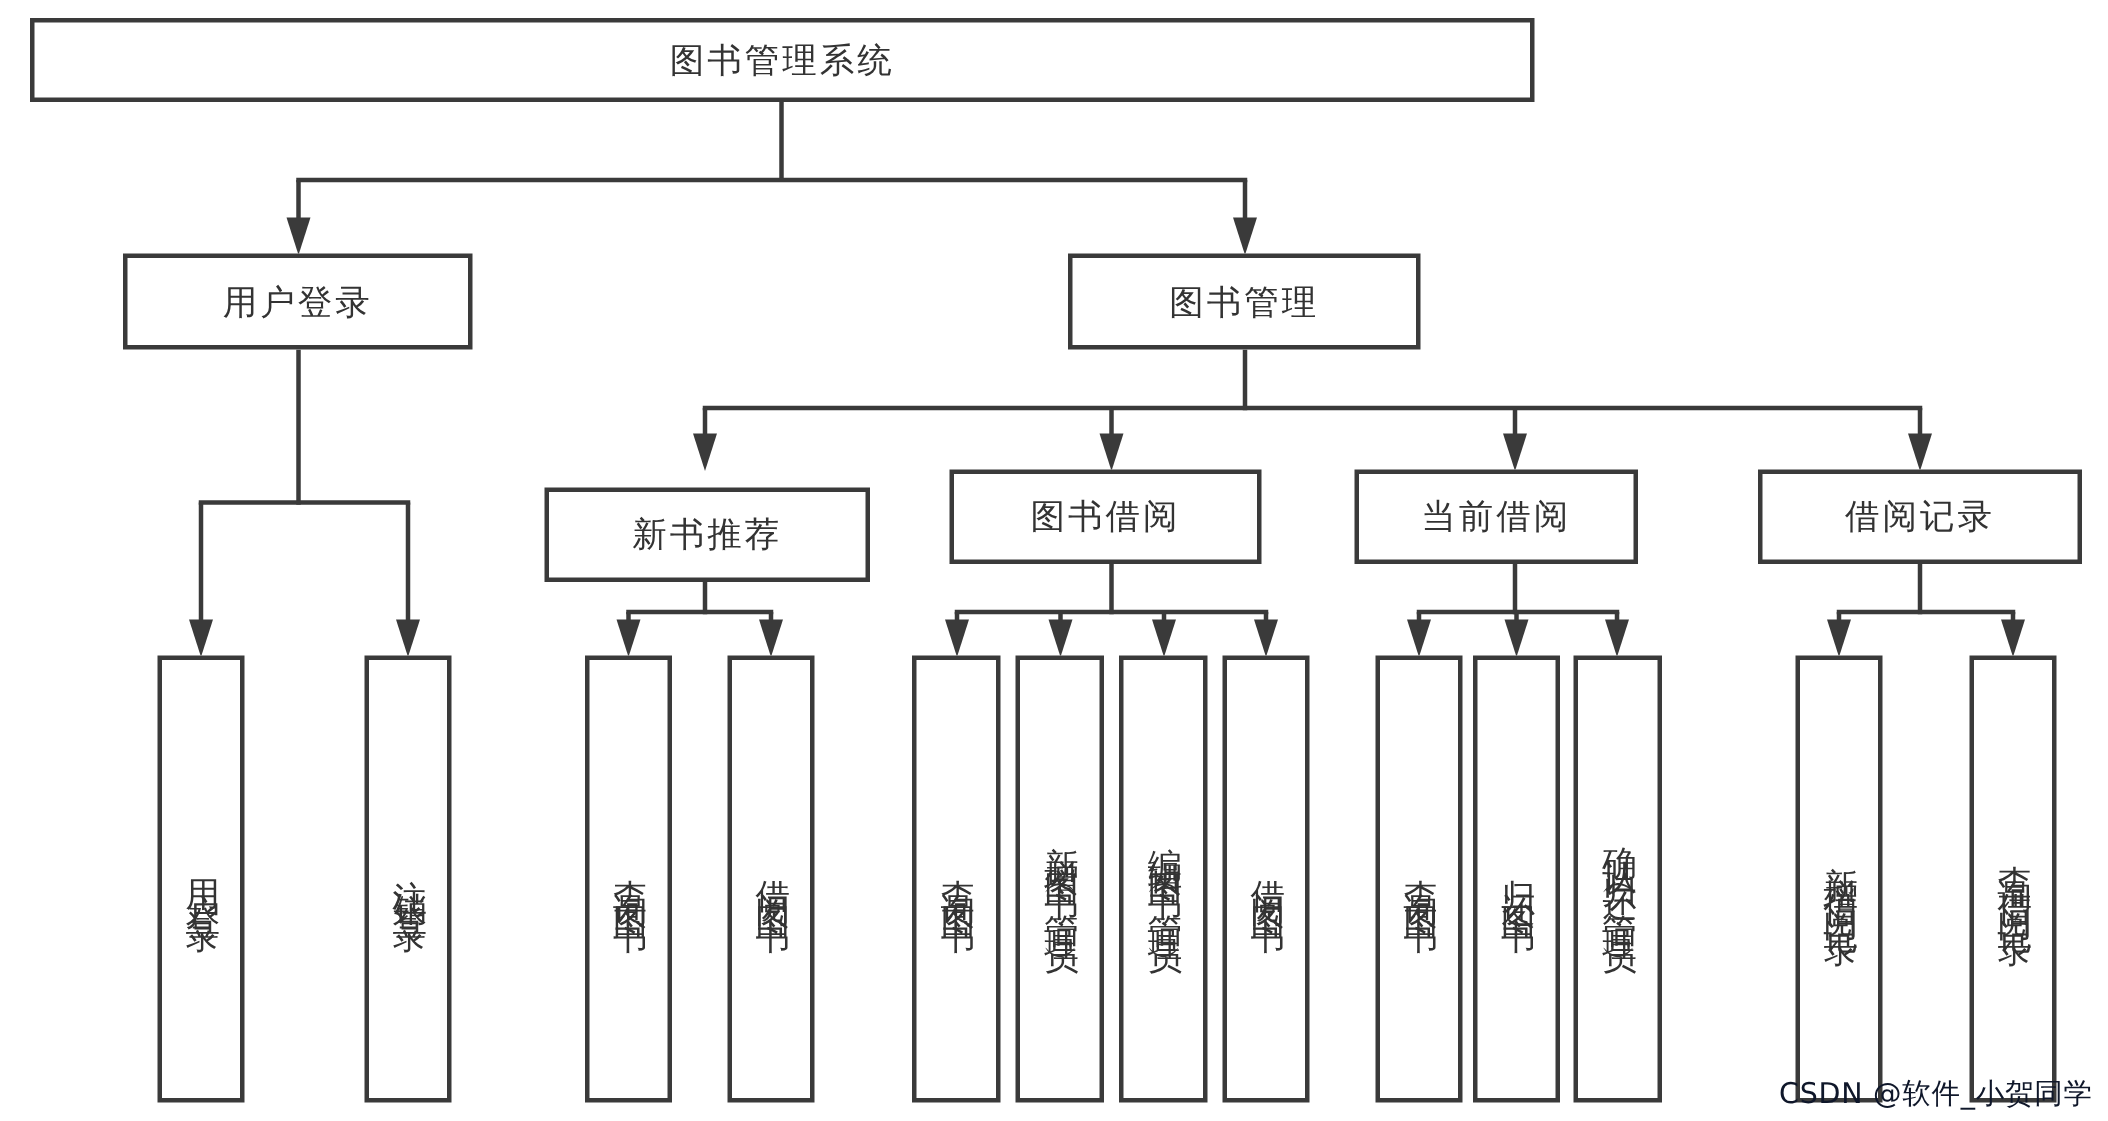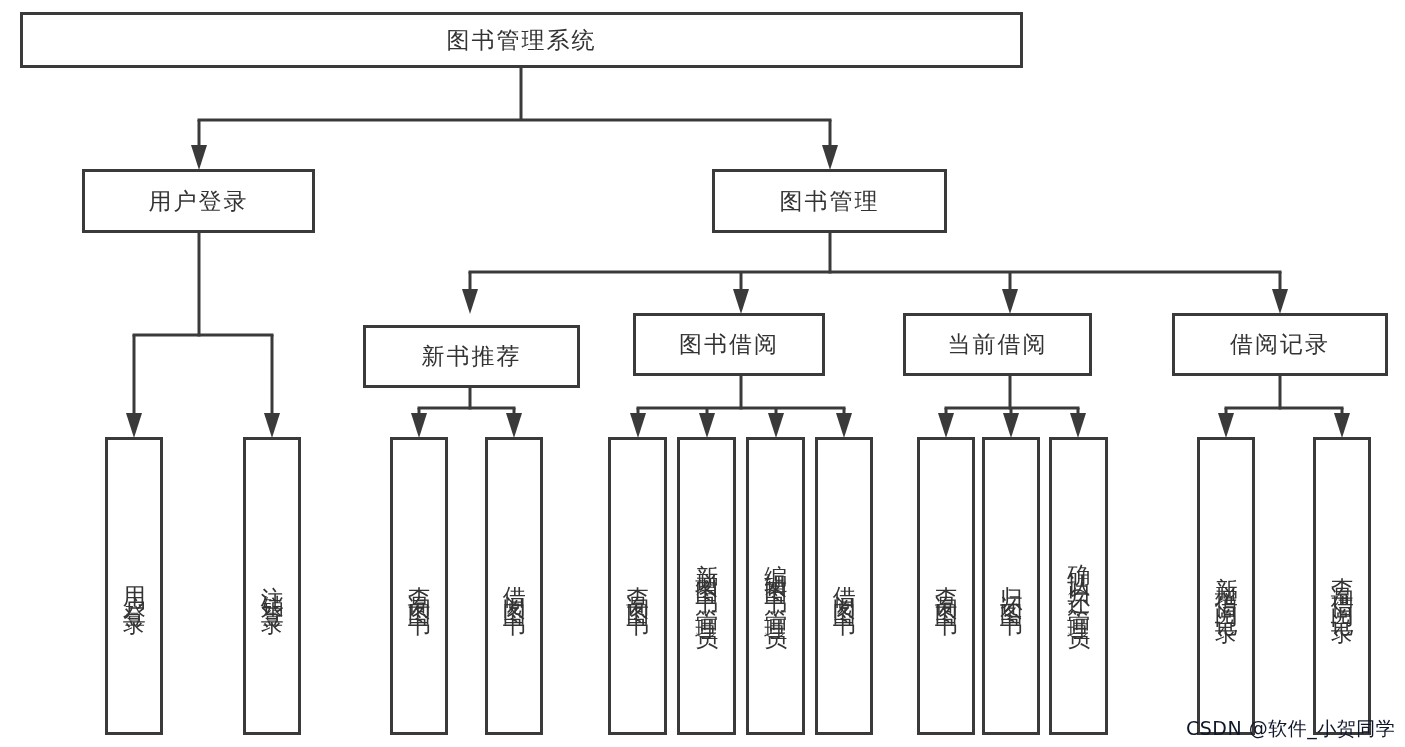--- a/index.html
+++ b/index.html
@@ -113,21 +113,21 @@
       <polygon points="1334,413 1350,413 1342,438"></polygon>
     </g>
   </svg>
 
   <div class="node h-node" style="left:20px; top:12px; width:1003px; height:56px;">图书管理系统</div>
 
   <div class="node h-node" style="left:82px; top:169px; width:233px; height:64px;">用户登录</div>
   <div class="node h-node" style="left:712px; top:169px; width:235px; height:64px;">图书管理</div>
 
   <div class="node h-node" style="left:363px; top:313px; width:217px; height:63px;margin-top:12px;">新书推荐</div>
-  <div class="node h-node" style="left:633px; top:313px; width:192px; height:63px;">图书借阅</div>
+  <div class="node h-node" style="left:633px; top:313px; width:208px; height:63px;">图书借阅</div>
   <div class="node h-node" style="left:903px; top:313px; width:189px; height:63px;">当前借阅</div>
   <div class="node h-node" style="left:1172px; top:313px; width:216px; height:63px;">借阅记录</div>
 
   <div class="node leaf" style="left:105px; top:437px; width:58px; height:298px;">用户登录</div>
   <div class="node leaf" style="left:243px; top:437px; width:58px; height:298px;">注销登录</div>
 
   <div class="node leaf" style="left:390px; top:437px; width:58px; height:298px;">查询图书</div>
   <div class="node leaf" style="left:485px; top:437px; width:58px; height:298px;">借阅图书</div>
 
   <div class="node leaf" style="left:608px; top:437px; width:59px; height:298px;">查询图书</div>

